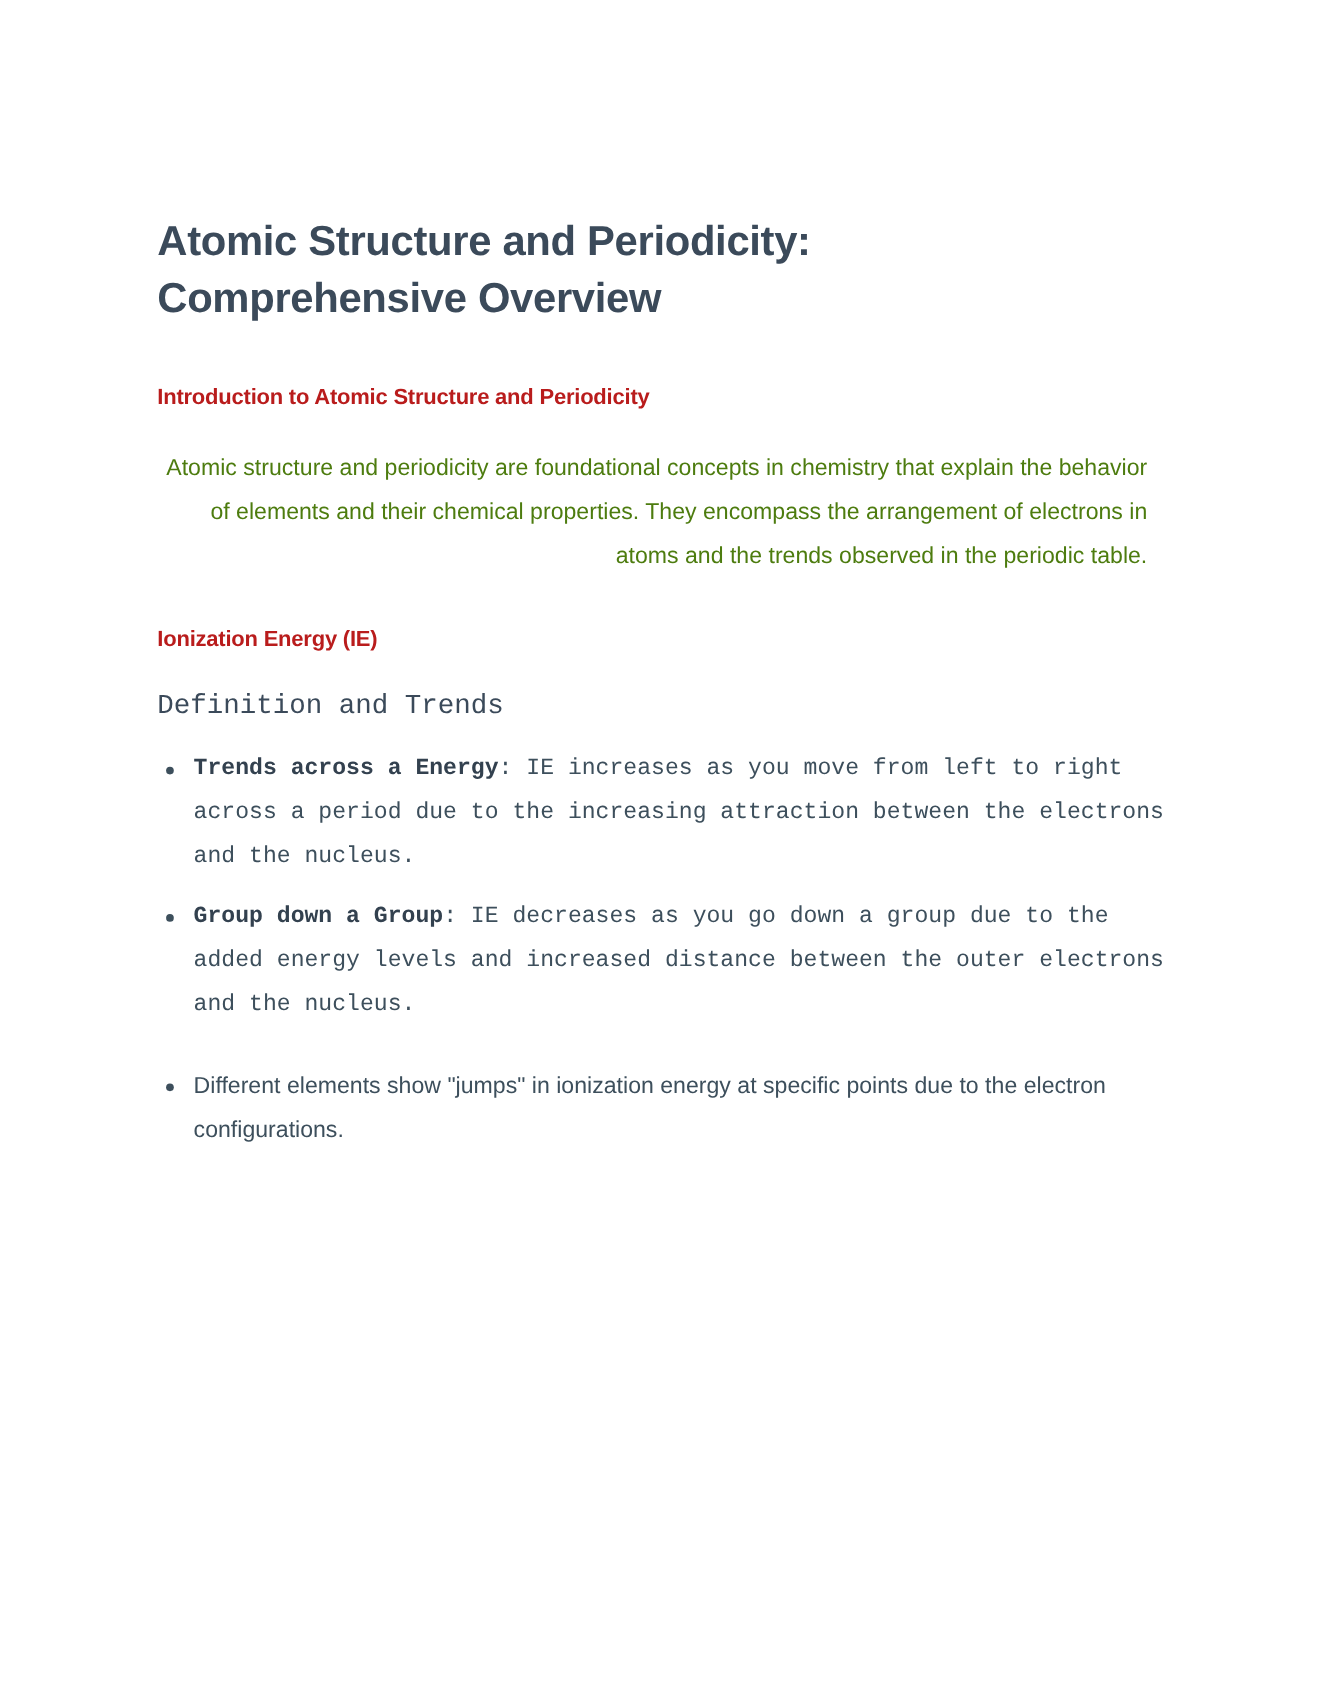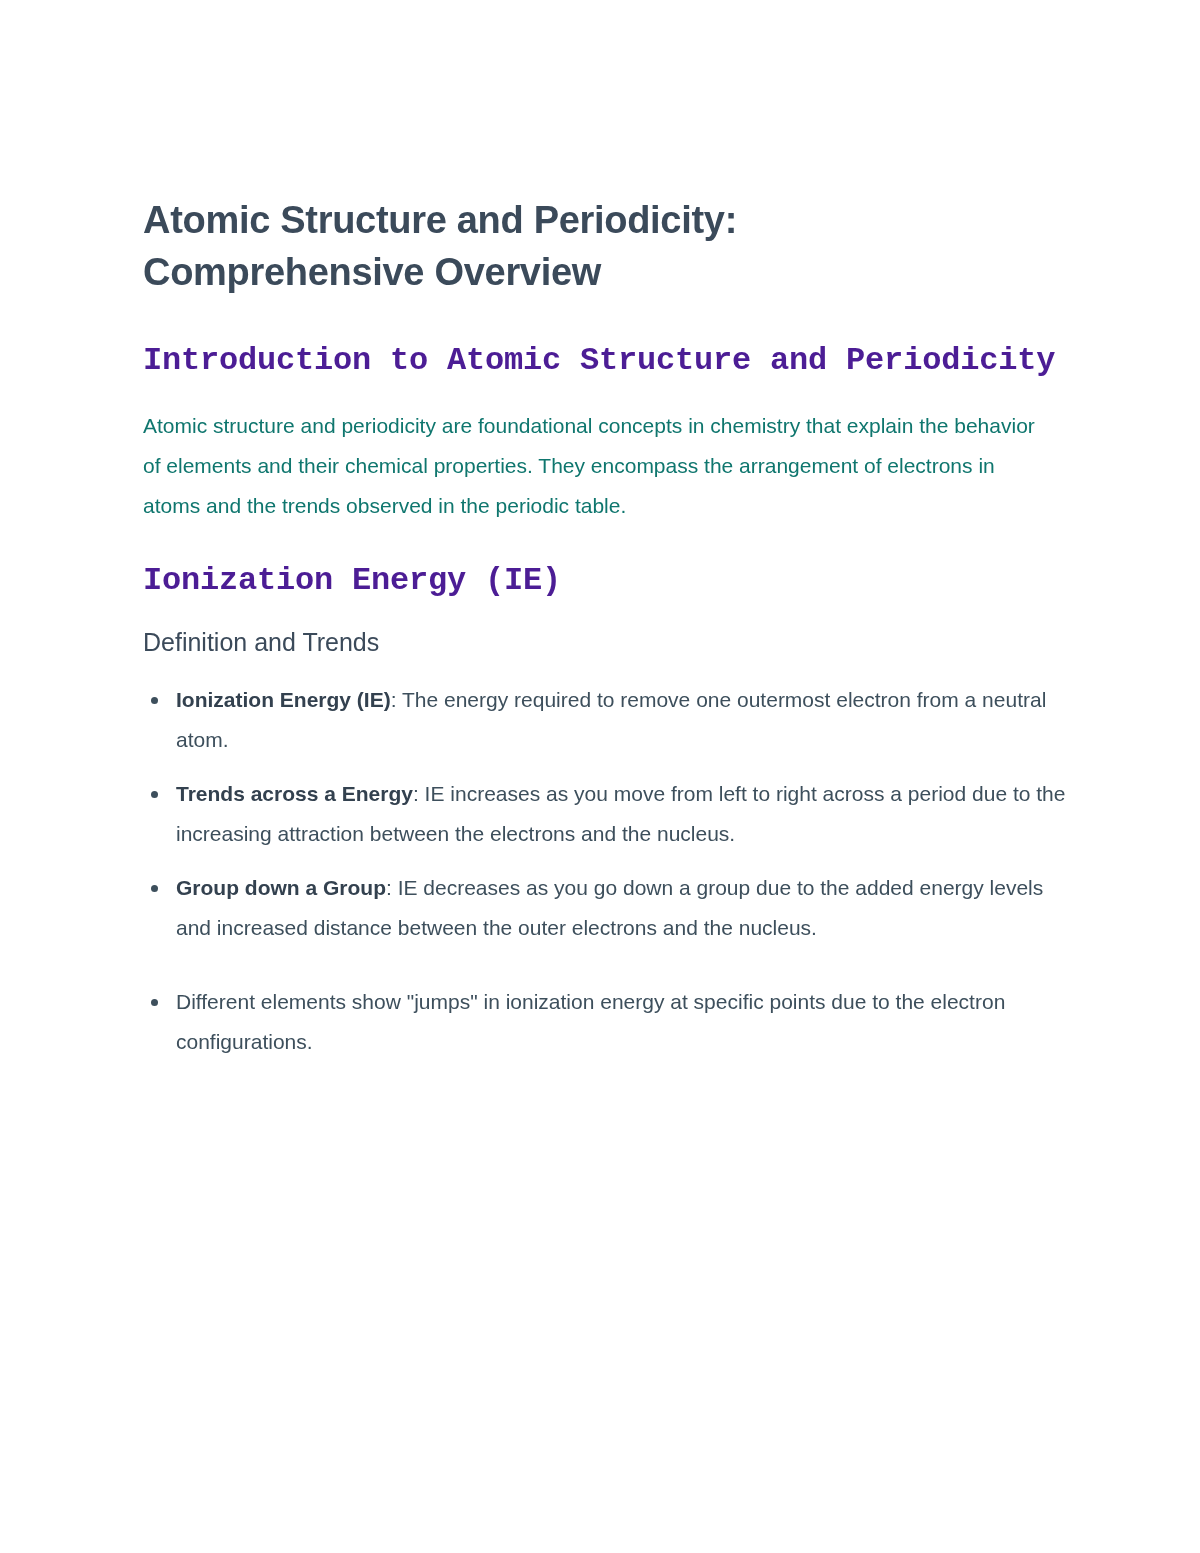--- a/index.html
+++ b/index.html
@@ -24,41 +24,41 @@
   .doc-title {
     font-size: 38px;
     line-height: 52px;
     font-weight: bold;
     color: #3b4a5a;
     letter-spacing: -0.3px;
     margin: 0 0 44px 0;
     max-width: 840px;
   }
   h2.section-heading {
-    font-size: 32px;
+    font-size: 20px;
     line-height: 38px;
     font-weight: bold;
-    color: #4c1d95;
+    color: #b91c1c;
     letter-spacing: -0.2px;
     margin: 0 0 26px 0;
-    font-family: Liberation Mono, monospace;
   }
   h3.sub-heading {
     font-size: 25px;
     line-height: 32px;
     font-weight: normal;
     color: #3b4a5a;
     margin: 0 0 22px 0;
   }
   p.para {
     font-size: 21px;
     line-height: 40px;
     margin: 0 0 36px 0;
-    color: #0f766e;
+    color: #4d7c0f;
     max-width: 900px;
+    text-align: right;
   }
   ul.bullets {
     list-style: none;
     margin: 0 0 34px 0;
     padding: 0;
   }
   ul.bullets > li {
     position: relative;
     font-size: 21px;
     line-height: 40px;
@@ -97,40 +97,40 @@
     position: absolute;
     left: 9px;
     top: 17px;
     width: 7px;
     height: 7px;
     border-radius: 50%;
     background: #3d4f5c;
   }
   .ie-block {
     margin-top: 4px;
+    font-family: Liberation Mono, monospace;
   }
   sup { font-size: 0.68em; vertical-align: super; }
 </style>
 </head>
 <body>
 
 <div class="page">
 
   <h1 class="doc-title">Atomic Structure and Periodicity: Comprehensive Overview</h1>
 
   <h2 class="section-heading">Introduction to Atomic Structure and Periodicity</h2>
 
   <p class="para">Atomic structure and periodicity are foundational concepts in chemistry that explain the behavior of elements and their chemical properties. They encompass the arrangement of electrons in atoms and the trends observed in the periodic table.</p>
 
   <h2 class="section-heading">Ionization Energy (IE)</h2>
 
   <div class="ie-block">
     <h3 class="sub-heading">Definition and Trends</h3>
     <ul class="bullets">
-      <li><b>Ionization Energy (IE)</b><span>: The energy required to remove one outermost electron from a neutral atom.</span></li>
       <li><b>Trends across a Energy</b><span>: IE increases as you move from left to right across a period due to the increasing attraction between the electrons and the nucleus.</span></li>
       <li><b>Group down a Group</b><span>: IE decreases as you go down a group due to the added energy levels and increased distance between the outer electrons and the nucleus.</span></li>
     </ul>
   </div>
 
   <div>
     <ul class="bullets">
       <li>
         <span>Different elements show "jumps" in ionization energy at specific points due to the electron configurations.</span>
       </li>

